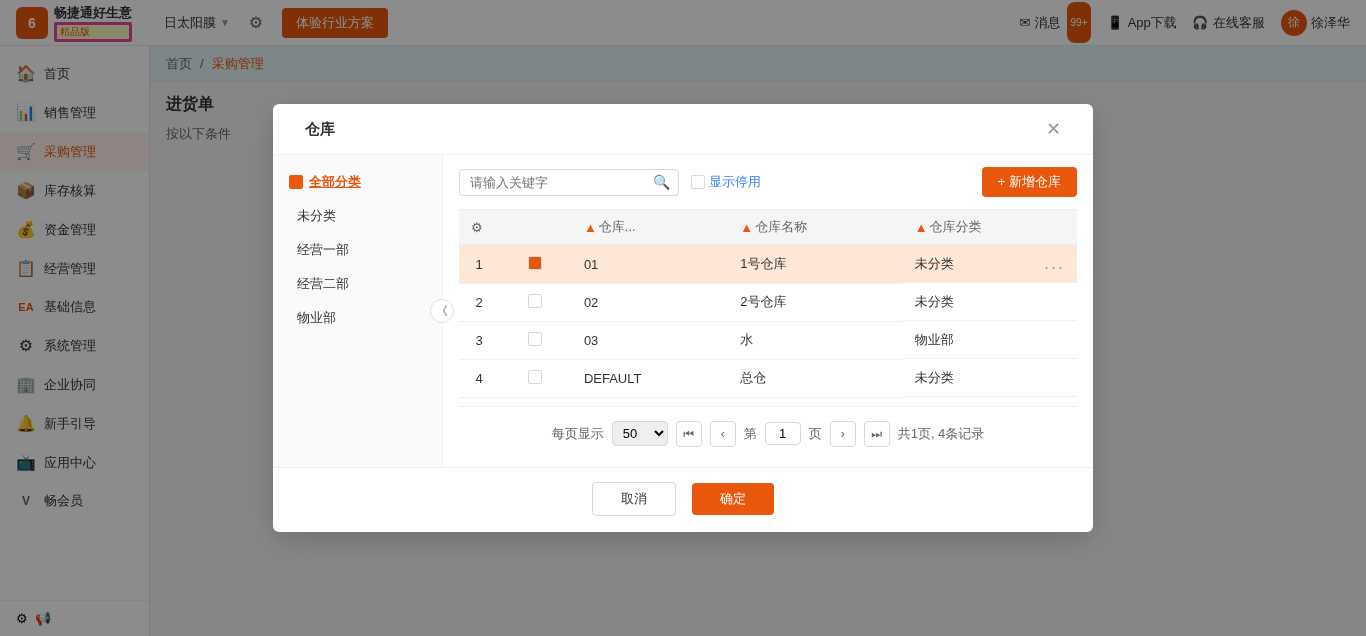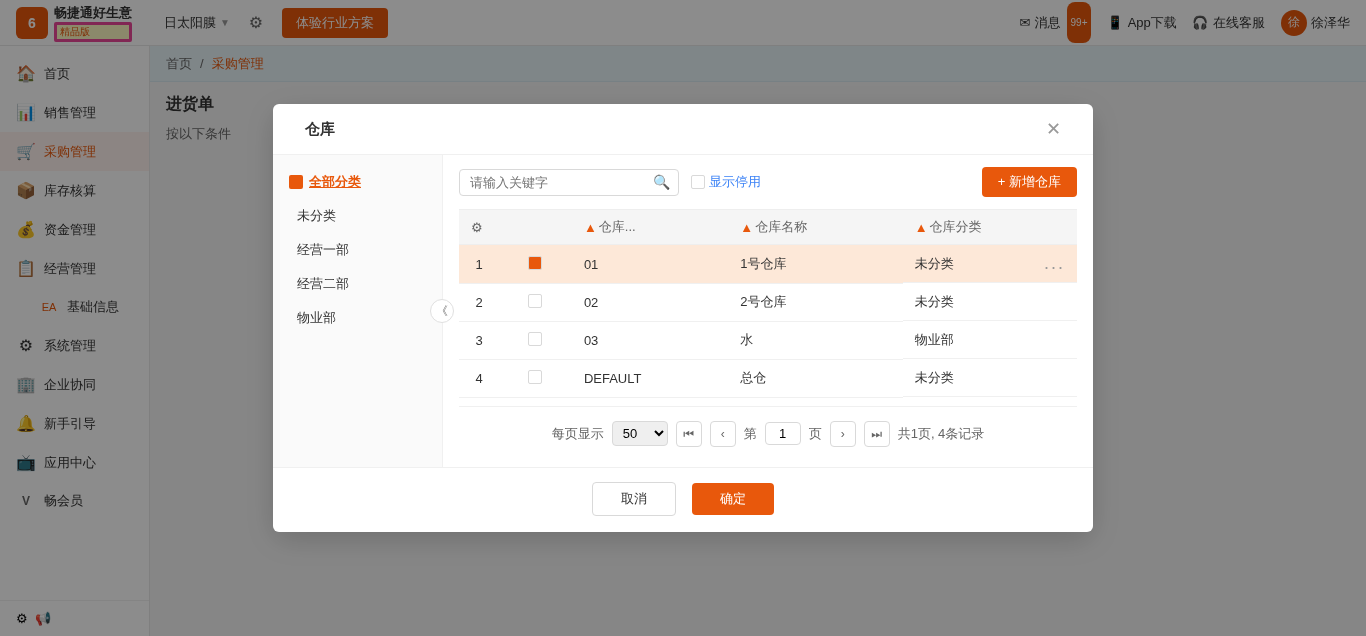--- a/index.html
+++ b/index.html
@@ -165,21 +165,21 @@
     </div>
     <div class="sidebar-item">
       <span class="sidebar-icon">💰</span>
       <span>资金管理</span>
     </div>
     <div class="sidebar-item">
       <span class="sidebar-icon">📋</span>
       <span>经营管理</span>
     </div>
     <div class="sidebar-item">
-      <span class="sidebar-icon" style="font-size:11px;font-weight:normal;color:#e8580c;margin-left:23px;">EA</span>
+      <span class="sidebar-icon" style="font-size:11px;font-weight:bold;color:#e8580c;">EA</span>
       <span>基础信息</span>
     </div>
     <div class="sidebar-item">
       <span class="sidebar-icon">⚙</span>
       <span>系统管理</span>
     </div>
     <div class="sidebar-item">
       <span class="sidebar-icon">🏢</span>
       <span>企业协同</span>
     </div>

